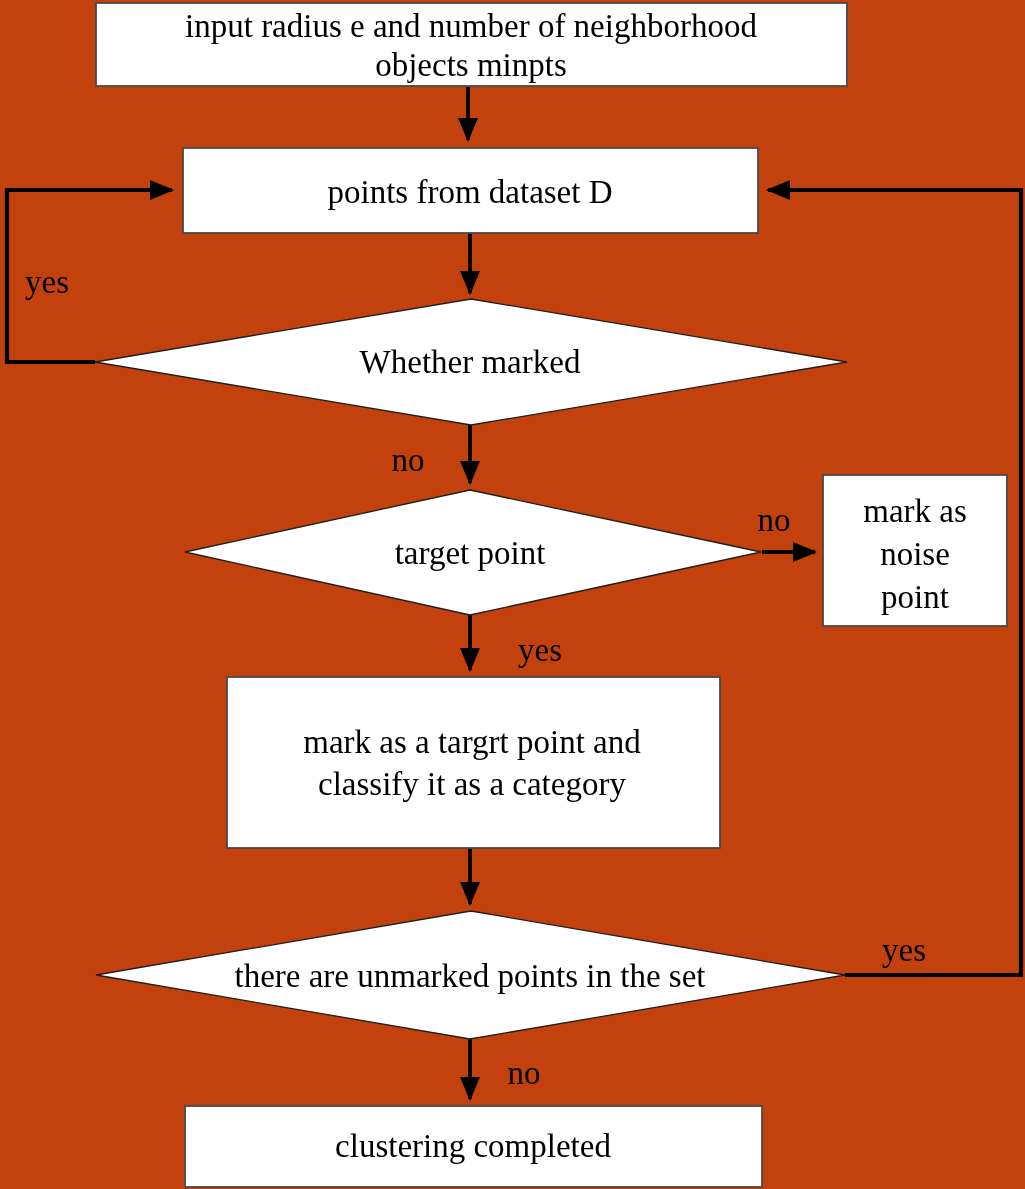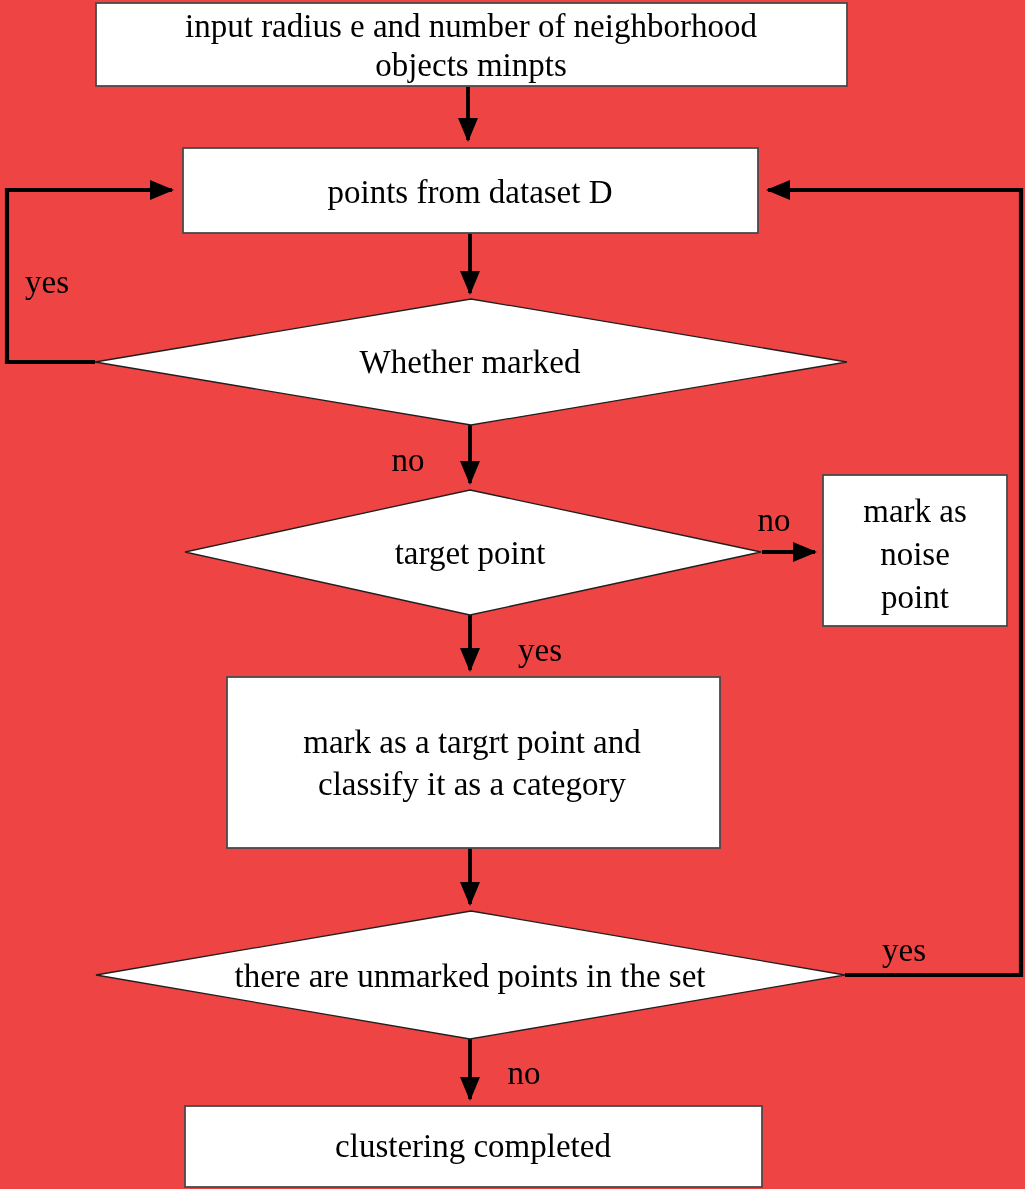--- a/index.html
+++ b/index.html
@@ -3,21 +3,21 @@
 <meta charset="utf-8">
 <style>
   html, body {
     margin: 0;
     padding: 0;
     background: #ffffff;
   }
   #stage {
     width: 1025px;
     height: 1189px;
-    background: #ef4444;
+    background: #c2410c;
     position: relative;
     font-family: "Liberation Serif", "DejaVu Serif", serif;
   }
   svg { display: block; }
   .node-rect {
     fill: #ffffff;
     stroke: #4a4a4a;
     stroke-width: 1.8;
   }
   .node-diamond {

